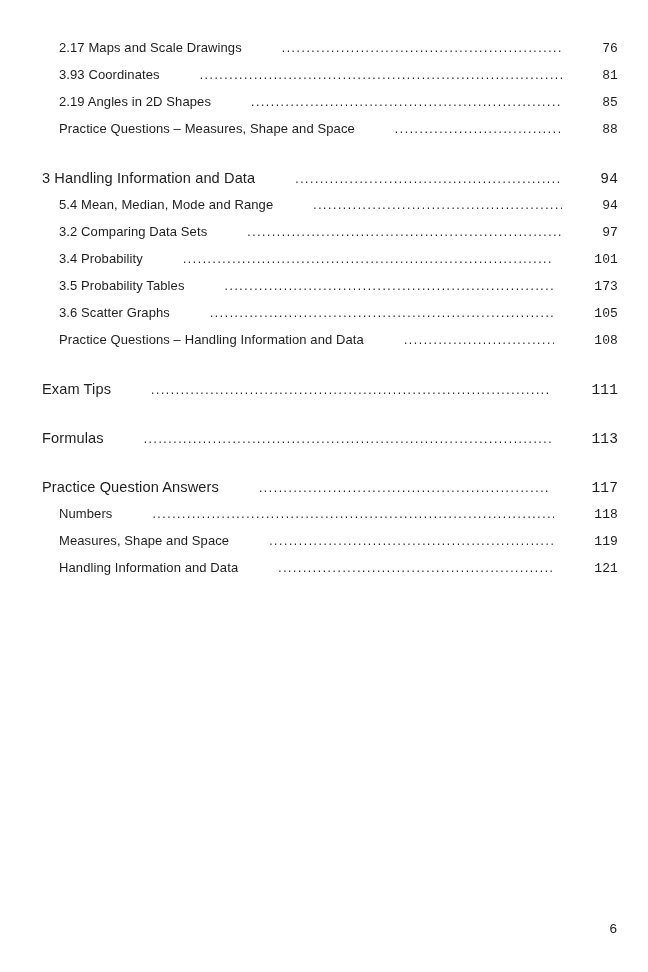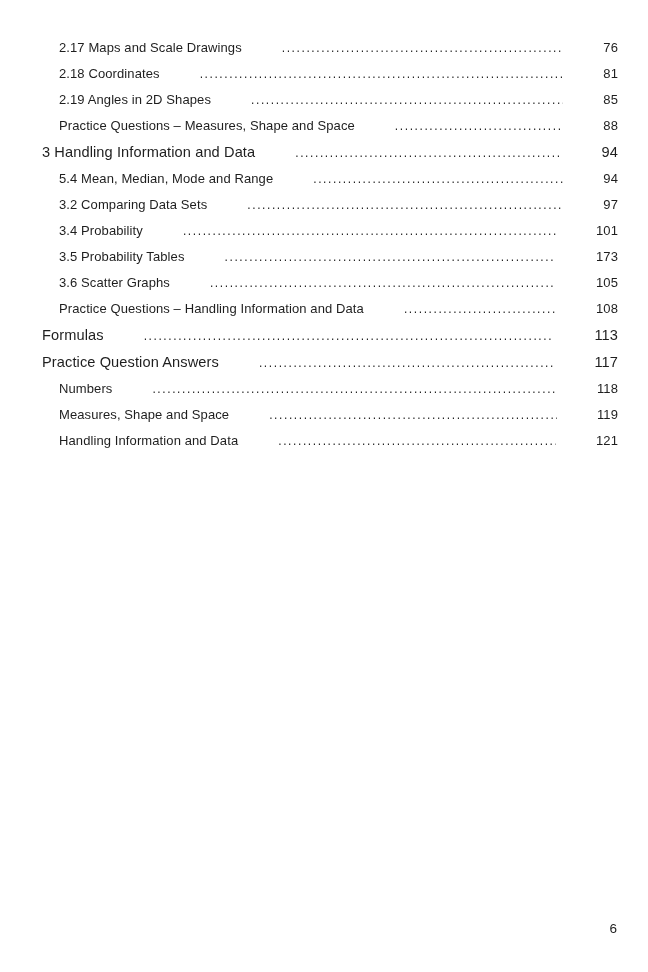--- a/index.html
+++ b/index.html
@@ -25,20 +25,21 @@
   .toc-row {
     display: flex;
     align-items: baseline;
     line-height: 26px;
     white-space: nowrap;
     gap: 37px;
   }
   .toc-row.level-1 {
     font-size: 14.6px;
     letter-spacing: 0.1px;
+    margin-top: 22px;
   }
   .toc-row.level-2 {
     font-size: 13px;
     padding-left: 17px;
     letter-spacing: 0.1px;
   }
   .toc-label {
     flex: 0 0 auto;
     padding-right: 3px;
   }
@@ -51,20 +52,21 @@
   .toc-dots::after {
     content: "..........................................................................................................................................................................................................";
     font-size: 12px;
     letter-spacing: 1.6px;
     color: #1e1e1e;
   }
   .toc-page {
     flex: 0 0 auto;
     padding-left: 3px;
     text-align: center;
+    font-family: Liberation Mono, monospace;
   }
   .footer-pagenum {
     position: absolute;
     right: 31px;
     bottom: 36px;
     font-size: 13.5px;
     color: #1e1e1e;
   }
 </style>
 </head>
@@ -72,21 +74,21 @@
 
 <div class="page">
 
   <div class="toc">
       <div class="toc-row level-2">
       <span class="toc-label">2.17 Maps and Scale Drawings</span>
       <span class="toc-dots"></span>
       <span class="toc-page">76</span>
     </div>
       <div class="toc-row level-2">
-      <span class="toc-label">2.18 Coordinates</span>
+      <span class="toc-label">3.93 Coordinates</span>
       <span class="toc-dots"></span>
       <span class="toc-page">81</span>
     </div>
       <div class="toc-row level-2">
       <span class="toc-label">2.19 Angles in 2D Shapes</span>
       <span class="toc-dots"></span>
       <span class="toc-page">85</span>
     </div>
       <div class="toc-row level-2">
       <span class="toc-label">Practice Questions – Measures, Shape and Space</span>
@@ -122,20 +124,25 @@
       <span class="toc-label">3.6 Scatter Graphs</span>
       <span class="toc-dots"></span>
       <span class="toc-page">105</span>
     </div>
       <div class="toc-row level-2">
       <span class="toc-label">Practice Questions – Handling Information and Data</span>
       <span class="toc-dots"></span>
       <span class="toc-page">108</span>
     </div>
       <div class="toc-row level-1">
+      <span class="toc-label">Exam Tips</span>
+      <span class="toc-dots"></span>
+      <span class="toc-page">111</span>
+    </div>
+      <div class="toc-row level-1">
       <span class="toc-label">Formulas</span>
       <span class="toc-dots"></span>
       <span class="toc-page">113</span>
     </div>
       <div class="toc-row level-1">
       <span class="toc-label">Practice Question Answers</span>
       <span class="toc-dots"></span>
       <span class="toc-page">117</span>
     </div>
       <div class="toc-row level-2">

